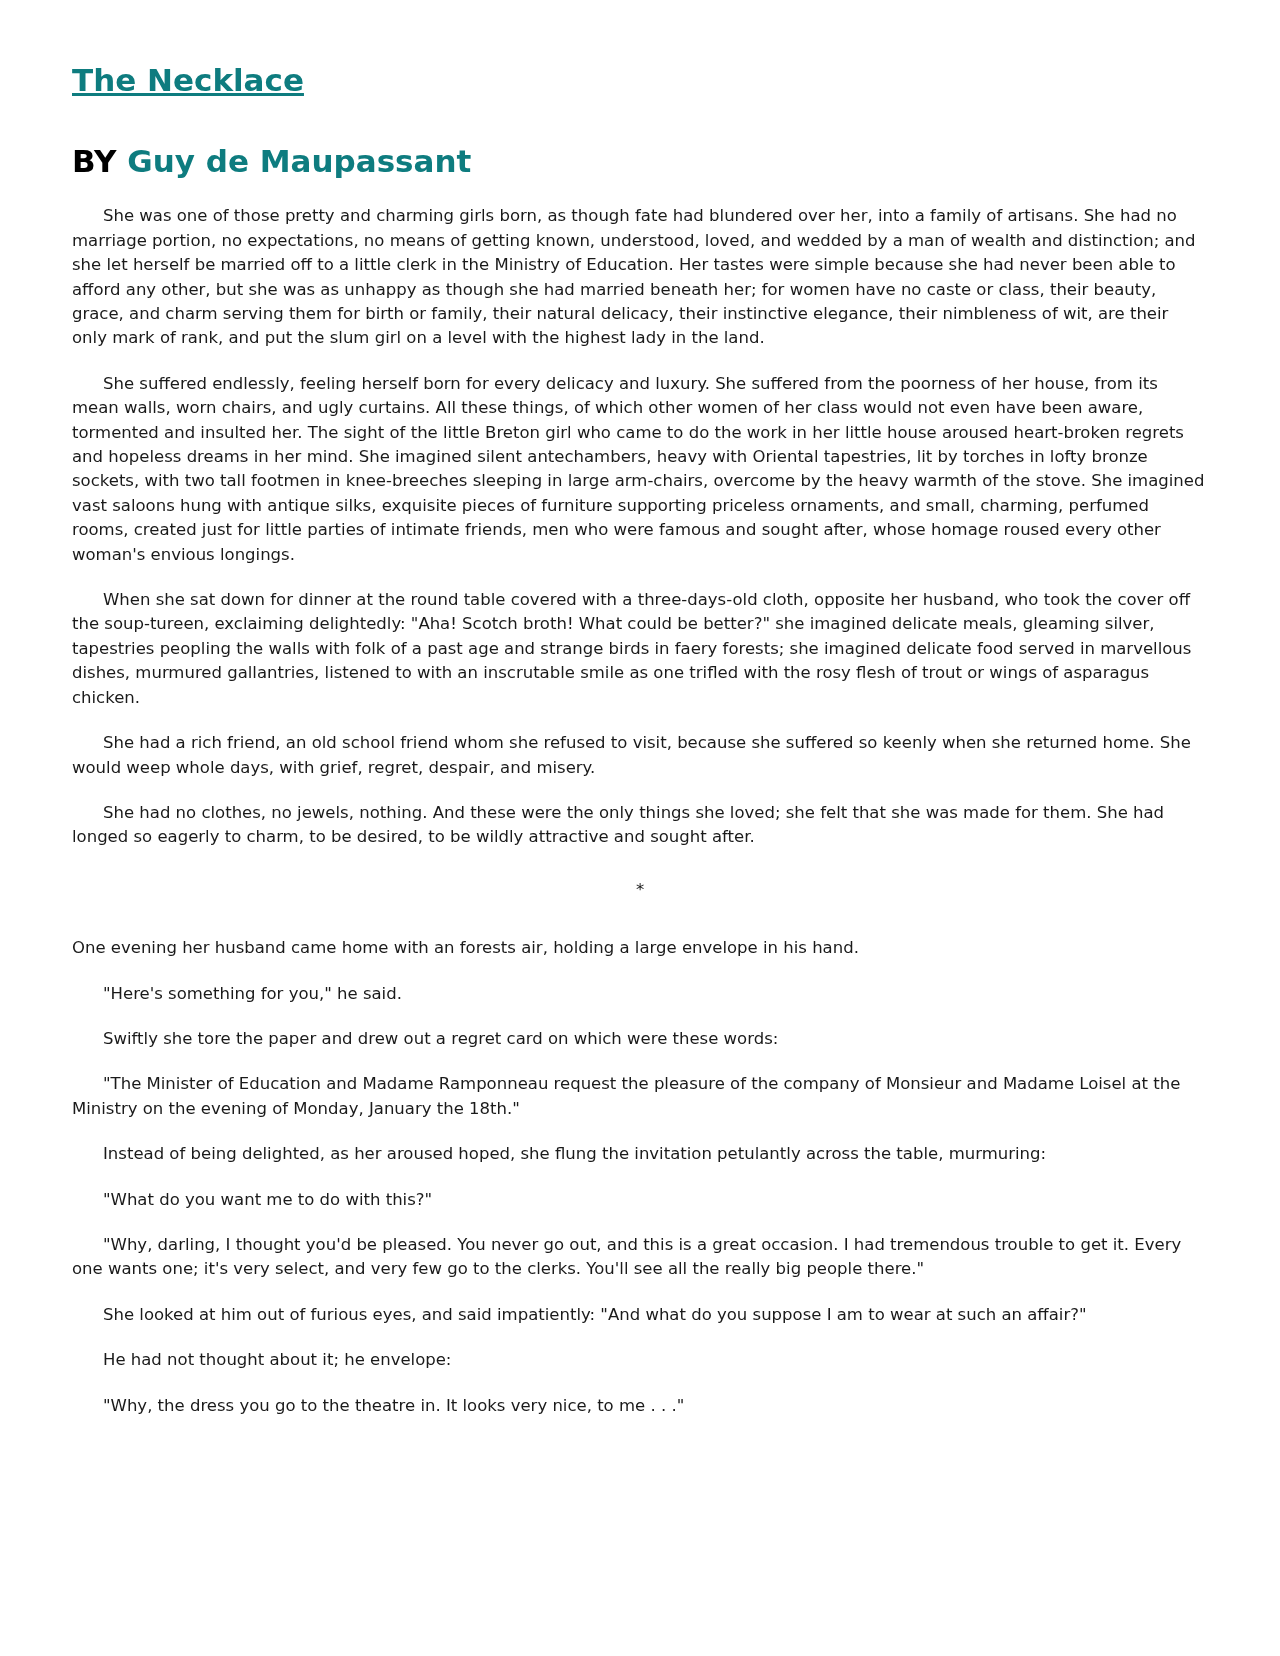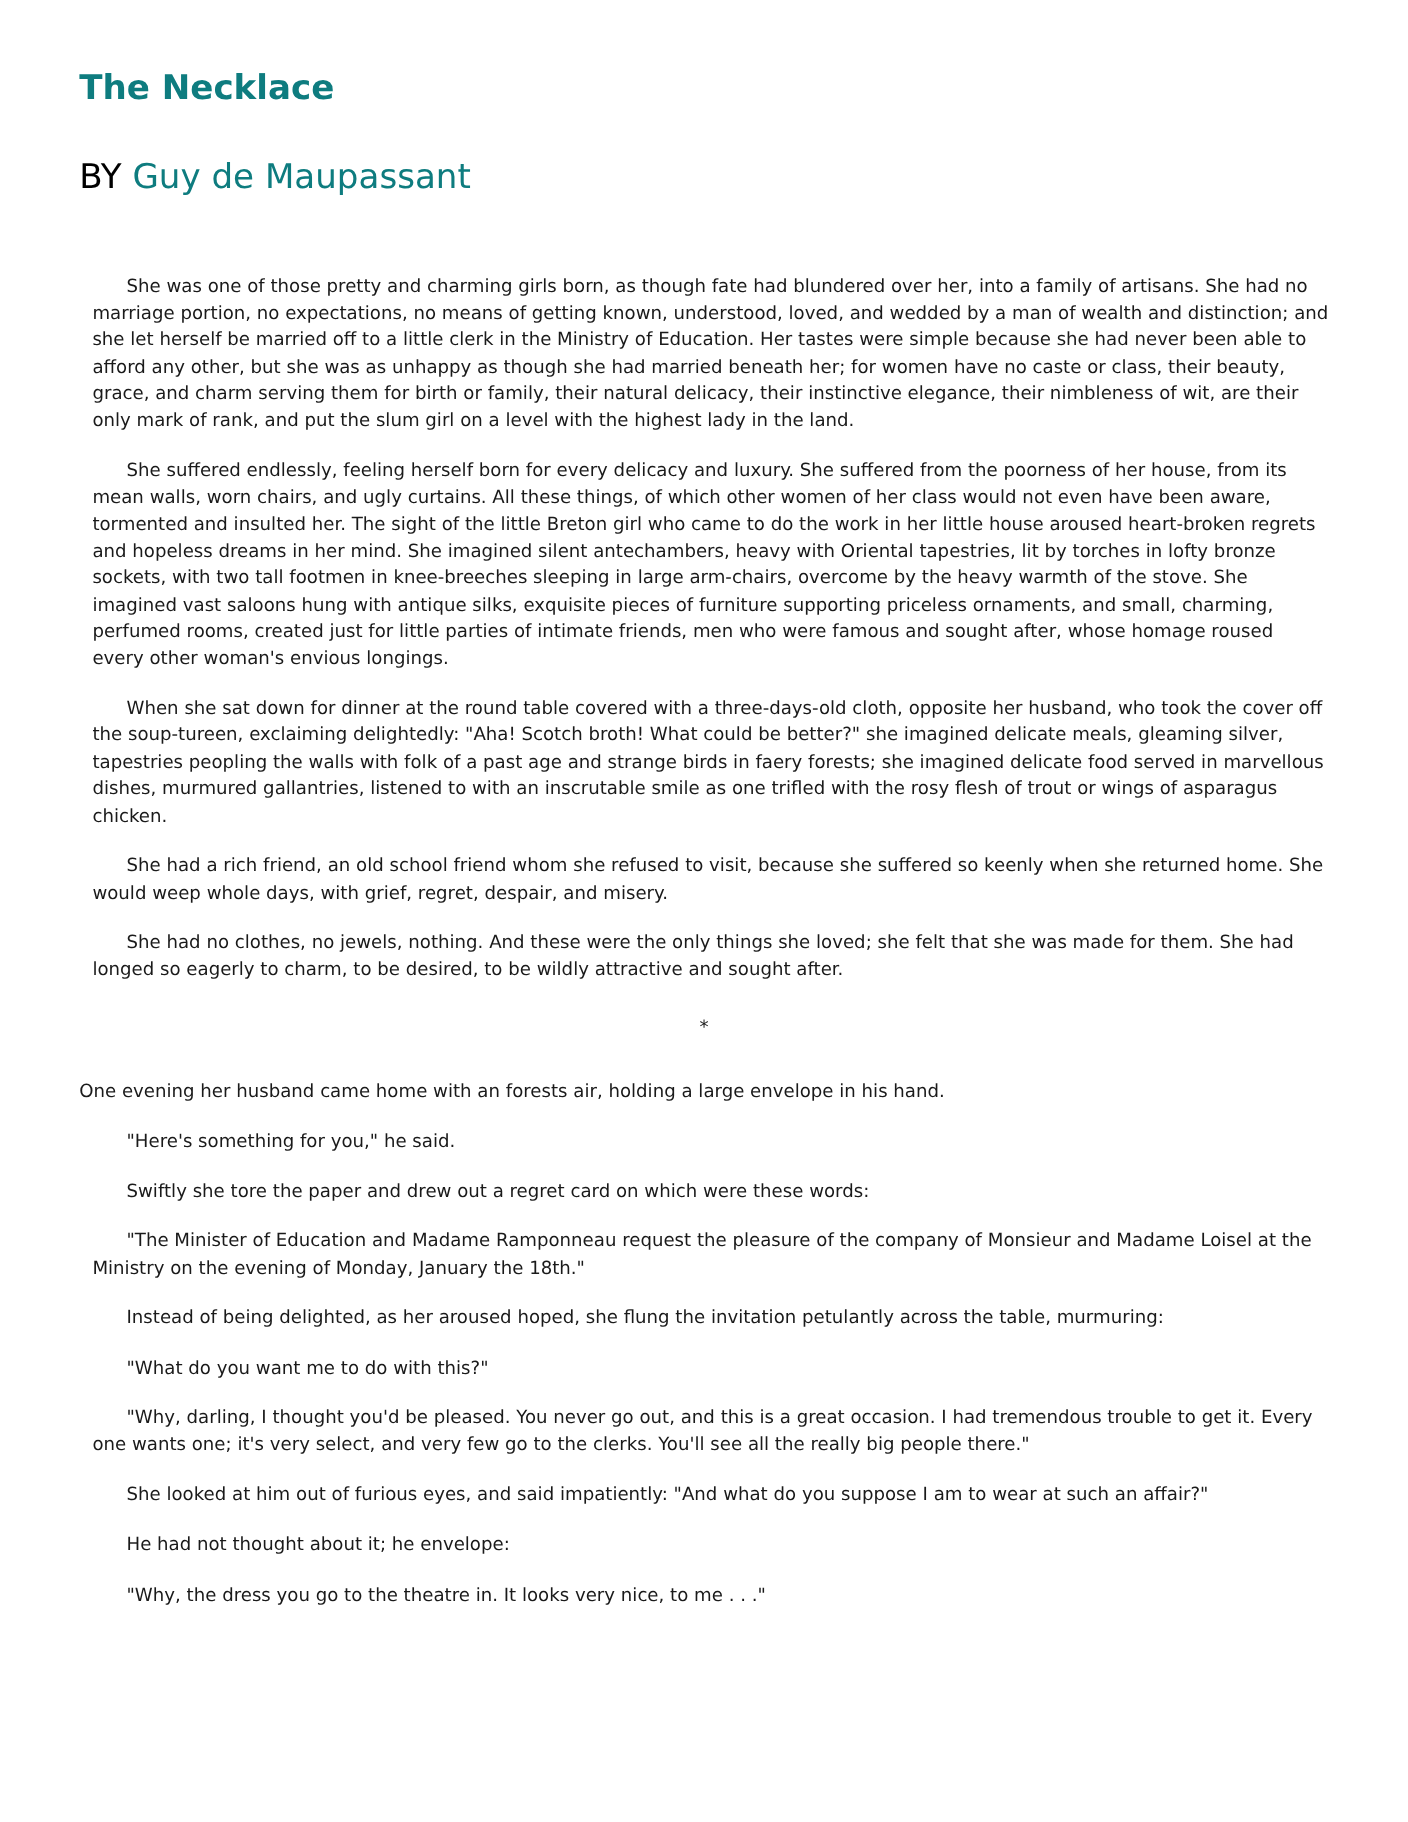--- a/index.html
+++ b/index.html
@@ -22,41 +22,41 @@
     background: var(--bg);
   }
   .story-title {
     margin: 0 0 44px 0;
     font-size: 31px;
     font-weight: bold;
     line-height: 1.2;
   }
   .story-title a {
     color: var(--accent);
+    text-decoration: underline;
     cursor: pointer;
   }
   .byline {
-    margin: 0 0 68px 0;
+    margin: 0 0 24px 0;
     font-size: 31px;
-    font-weight: normal;
+    font-weight: bold;
     line-height: 1.2;
     color: #000000;
   }
   .byline .author {
     color: var(--accent);
   }
   .story p {
     margin: 0 0 21px 0;
     font-size: 16.5px;
     line-height: 1.48;
     color: var(--text);
   }
   .story p.indent {
     text-indent: 31px;
-    margin-left: 12px;
   }
   .separator {
     text-align: center;
     margin: 28px 0 34px 0 !important;
     text-indent: 0 !important;
     font-size: 16.5px;
   }
 </style>
 </head>
 <body>

